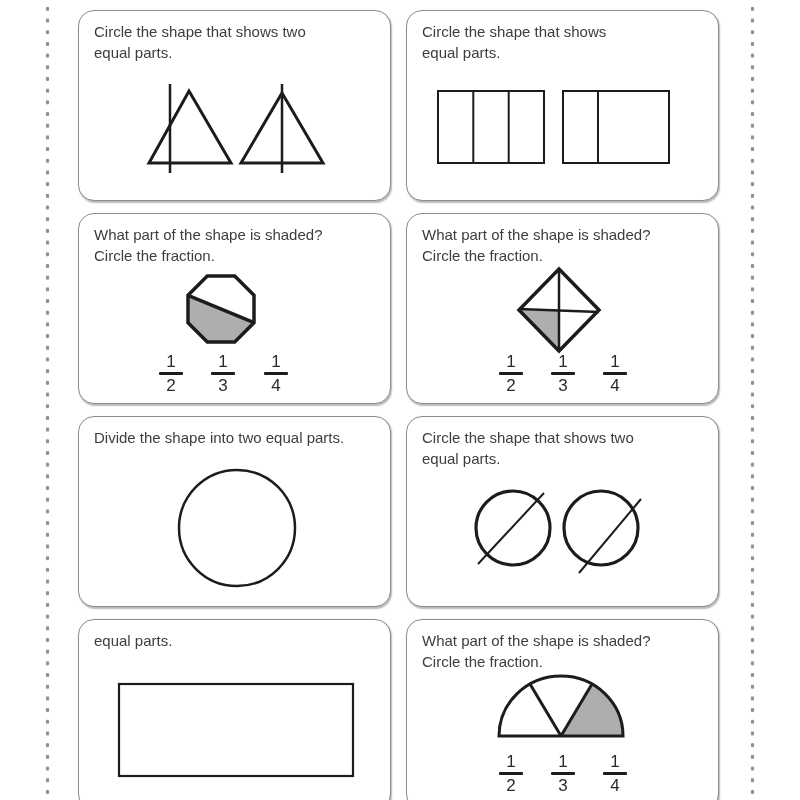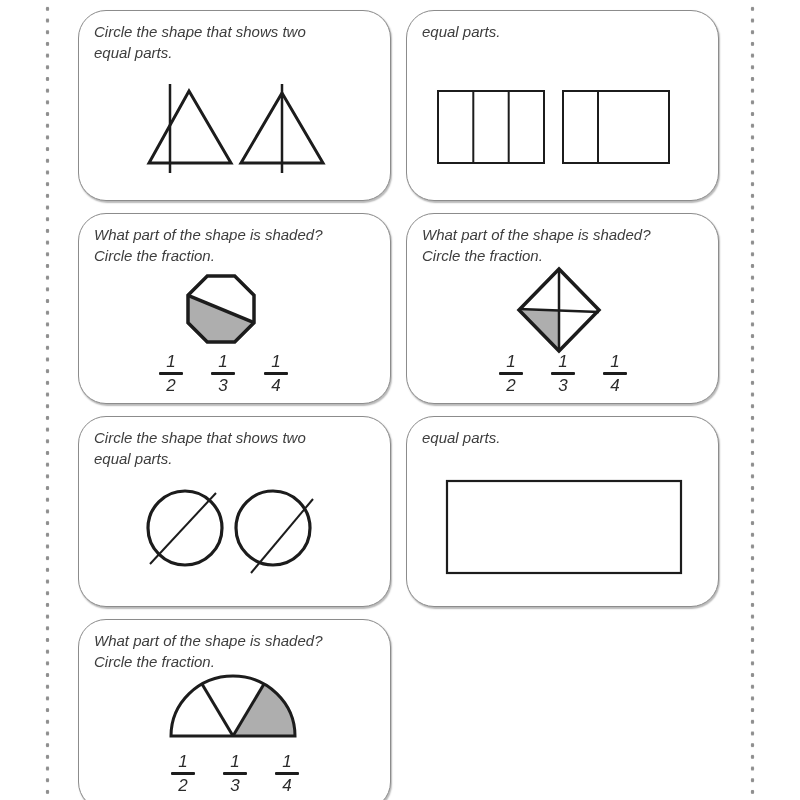--- a/index.html
+++ b/index.html
@@ -26,24 +26,23 @@
     display: grid;
     grid-template-columns: 313px 313px;
     column-gap: 15px; row-gap: 12px;
     grid-auto-rows: 191px;
   }
   .card {
     position: relative;
     box-sizing: border-box;
     background: #ffffff;
     border: 1.5px solid #8c8c8c;
-    border-radius: 28px;
+    border-radius: 16px;
     box-shadow: 1px 1.5px 1.5px rgba(0,0,0,0.28);
     overflow: hidden;
-    font-style: italic;
   }
   .prompt {
     position: absolute; left: 15px; top: 10px;
     font-size: 15px; line-height: 21px;
     color: #3d3d3d;
   }
   .prompt div { white-space: nowrap; }
 
   .fig { position: absolute; left: 0; top: 0; }
 
@@ -77,20 +76,21 @@
         </g>
         <g>
           <line x1="203" y1="73" x2="203" y2="162" stroke="#1c1c1c" stroke-width="2.5"></line>
           <polygon points="203,82 244,152 162,152" fill="none" stroke="#1c1c1c" stroke-width="3" stroke-linejoin="miter"></polygon>
         </g>
       </svg>
     </div>
 
     <div class="card">
       <div class="prompt">
+        <div>Circle the shape that shows</div>
         <div>equal parts.</div>
       </div>
       <svg class="fig" width="310" height="188" viewBox="0 0 310 188">
         <g>
           <rect x="31" y="80" width="106" height="72" fill="none" stroke="#1c1c1c" stroke-width="2"></rect>
           <line x1="66.3" y1="80" x2="66.3" y2="152" stroke="#1c1c1c" stroke-width="2"></line>
           <line x1="101.7" y1="80" x2="101.7" y2="152" stroke="#1c1c1c" stroke-width="2"></line>
         </g>
         <g>
           <rect x="156" y="80" width="106" height="72" fill="none" stroke="#1c1c1c" stroke-width="2"></rect>
@@ -151,20 +151,29 @@
         <div class="bar"></div>
         <div>3</div>
       </div>
       <div class="frac" style="left:193px; top:139px;">
         <div>1</div>
         <div class="bar"></div>
         <div>4</div>
       </div>
     </div>
 
+    <div class="card">
+      <div class="prompt">
+        <div>Divide the shape into two equal parts.</div>
+        <div></div>
+      </div>
+      <svg class="fig" width="310" height="188" viewBox="0 0 310 188">
+        <circle cx="158" cy="111" r="58" fill="none" stroke="#1c1c1c" stroke-width="2.5"></circle>
+      </svg>
+    </div>
 
     <div class="card">
       <div class="prompt">
         <div>Circle the shape that shows two</div>
         <div>equal parts.</div>
       </div>
       <svg class="fig" width="310" height="188" viewBox="0 0 310 188">
         <g>
           <circle cx="106" cy="111" r="37" fill="none" stroke="#1c1c1c" stroke-width="3.2"></circle>
           <line x1="71" y1="147" x2="137" y2="76" stroke="#1c1c1c" stroke-width="2"></line>

